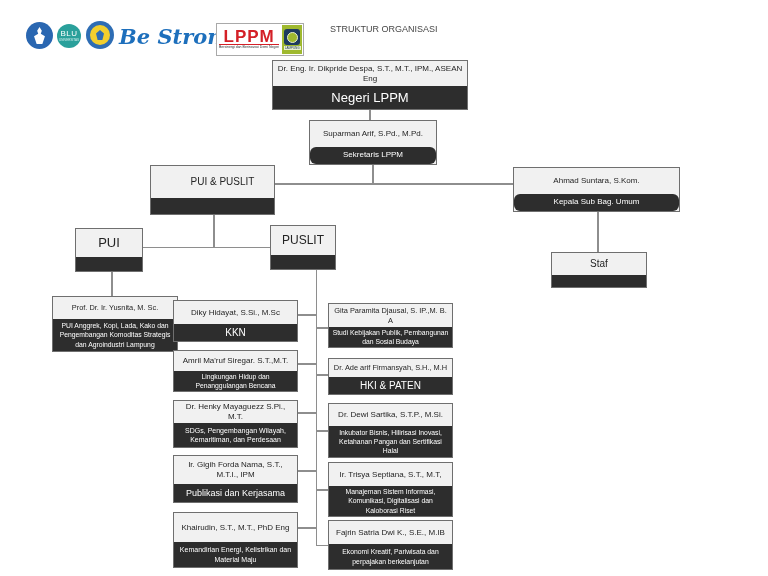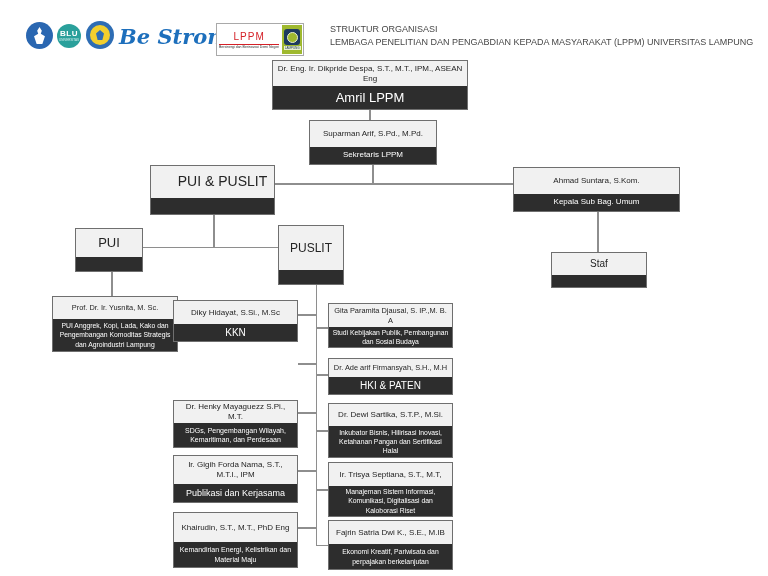--- a/index.html
+++ b/index.html
@@ -7,53 +7,53 @@
        font-family:"Liberation Sans", sans-serif;}
   .stage{position:absolute;left:0;top:0;width:768px;height:576px;}
 
   
   .hdr{position:absolute;left:0;top:0;width:768px;height:58px;}
   .logo{position:absolute;border-radius:50%;display:flex;align-items:center;justify-content:center;}
   .logo1{left:26px;top:22px;width:27px;height:27px;background:#2a67b1;}
   .logo1 .emb{width:13px;height:17px;background:#ffffff;
       clip-path:polygon(50% 0,68% 22%,60% 40%,92% 55%,72% 100%,28% 100%,8% 55%,40% 40%,32% 22%);}
   .logo2{left:57px;top:24px;width:24px;height:24px;background:#2aa09b;flex-direction:column;}
-  .logo2 .t{color:#fff;font-weight:bold;font-size:8px;line-height:8px;letter-spacing:.5px;}
+  .logo2 .t{color:#fff;font-weight:normal;font-size:8px;line-height:8px;letter-spacing:.5px;}
   .logo2 .s{color:#d8f3f1;font-size:3px;line-height:4px;}
   .logo3{left:86px;top:21px;width:28px;height:28px;background:#2e6db4;}
   .logo3 .inner{width:20px;height:20px;border-radius:50%;background:#f2cf2e;display:flex;align-items:center;justify-content:center;}
   .logo3 .pin{width:8px;height:10px;background:#2e6db4;clip-path:polygon(50% 0,100% 35%,80% 100%,20% 100%,0 35%);}
   .motto{position:absolute;left:119px;top:24px;font-family:"DejaVu Serif", serif;
       font-style:italic;font-weight:bold;font-size:21px;color:#1d6fbc;}
   .badge{position:absolute;left:216px;top:23px;width:86px;height:31px;background:#ffffff;
       border:1px solid #a9a9a9;display:flex;}
   .badge .lft{flex:1;display:flex;flex-direction:column;align-items:center;justify-content:center;padding:1px 2px;}
-  .badge .lppm{color:#d42027;font-weight:normal;font-size:10px;line-height:15px;letter-spacing:1px;}
+  .badge .lppm{color:#d42027;font-weight:bold;font-size:17px;line-height:15px;letter-spacing:1px;}
   .badge .tag{color:#333;font-size:3.5px;line-height:5px;white-space:nowrap;overflow:hidden;border-top:1px solid #d42027;}
   .badge .grn{width:26px;height:29px;margin:1px;background:#9fb92f;display:flex;flex-direction:column;align-items:center;justify-content:center;}
   .badge .grn .sq{width:16px;height:16px;background:#1d3a5f;border-radius:3px;display:flex;align-items:center;justify-content:center;}
   .badge .grn .cir{width:9px;height:9px;border-radius:50%;background:#9fb92f;border:1.5px solid #e8efcf;}
   .badge .grn .mini{font-size:3px;color:#1d3a5f;background:#e8efcf;line-height:4px;padding:0 1px;margin-top:1px;}
   .titles{position:absolute;left:330px;top:23px;color:#474747;}
   .titles .l1{font-size:9px;line-height:13px;}
   .titles .l2{font-size:9px;line-height:13px;}
 
   
   .node{position:absolute;box-sizing:border-box;border:1.5px solid #6f6f6f;background:#f1f1f1;
         display:flex;flex-direction:column;}
   .nm{flex:1;display:flex;align-items:center;justify-content:center;text-align:center;
       color:#242424;font-size:8px;line-height:1.25;padding:1px 4px;}
   .nm.xs{font-size:7.4px;}
-  .nm.lbl-xl{font-size:14px;margin-left:20px;}
+  .nm.lbl-xl{font-size:10px;margin-left:20px;}
   .nm.lbl-l{font-size:13px;}
   .nm.lbl-m{font-size:12px;}
   .nm.lbl-s{font-size:10px;}
   .rl{background:#2d2d2d;color:#ffffff;display:flex;align-items:center;justify-content:center;
       text-align:center;font-size:6.8px;line-height:1.35;padding:1px 3px;box-sizing:border-box;}
-  .rl.md{font-size:8px;}
+  .rl.md{font-size:8px;border-radius:6px;}
   .rl.t9{font-size:9px;text-align:center;}
   .rl.lg{font-size:10px;}
   .rl.xl{font-size:13px;}
 
   .ln{position:absolute;background:#8e8e8e;}
 </style>
 </head>
 <body>
 
 <div class="stage">
@@ -79,21 +79,20 @@
       </div>
       <div class="grn">
         <div class="sq">
             <div class="cir"></div>
           </div>
         <div class="mini">LAMPUNG</div>
       </div>
     </div>
     <div class="titles">
       <div class="l1">STRUKTUR ORGANISASI</div>
-      <div class="l2">LEMBAGA PENELITIAN DAN PENGABDIAN KEPADA MASYARAKAT (LPPM) UNIVERSITAS LAMPUNG</div>
     </div>
   </div>
 
   <div class="ln" style="left:369px;top:110px;width:1.5px;height:10px"></div>
   <div class="ln" style="left:372px;top:165px;width:1.5px;height:18px"></div>
   <div class="ln" style="left:275px;top:183px;width:238px;height:1.5px"></div>
   <div class="ln" style="left:213px;top:215px;width:1.5px;height:33px"></div>
   <div class="ln" style="left:143px;top:246.5px;width:140px;height:1.5px"></div>
   <div class="ln" style="left:597px;top:212px;width:1.5px;height:40px"></div>
   <div class="ln" style="left:111px;top:272px;width:1.5px;height:24px"></div>
@@ -104,21 +103,21 @@
   <div class="ln" style="left:298px;top:470px;width:18px;height:1.5px"></div>
   <div class="ln" style="left:298px;top:527px;width:18px;height:1.5px"></div>
   <div class="ln" style="left:316px;top:327px;width:12px;height:1.5px"></div>
   <div class="ln" style="left:316px;top:374px;width:12px;height:1.5px"></div>
   <div class="ln" style="left:316px;top:430px;width:12px;height:1.5px"></div>
   <div class="ln" style="left:316px;top:489px;width:12px;height:1.5px"></div>
   <div class="ln" style="left:316px;top:544.5px;width:12px;height:1.5px"></div>
 
   <div class="node" style="left:272px;top:60px;width:196px;height:50px">
     <div class="nm">Dr. Eng. Ir. Dikpride Despa, S.T., M.T., IPM., ASEAN Eng</div>
-    <div class="rl xl" style="height:23px">Amril LPPM</div>
+    <div class="rl xl" style="height:23px">Negeri LPPM</div>
   </div>
 
   <div class="node" style="left:309px;top:120px;width:128px;height:45px">
     <div class="nm">Suparman Arif, S.Pd., M.Pd.</div>
     <div class="rl md" style="height:17px">Sekretaris LPPM</div>
   </div>
 
   <div class="node" style="left:150px;top:165px;width:125px;height:50px">
     <div class="nm lbl-xl">PUI &amp; PUSLIT</div>
     <div class="rl" style="height:16px"></div>
@@ -132,33 +131,37 @@
   <div class="node" style="left:551px;top:252px;width:96px;height:36px">
     <div class="nm lbl-s">Staf</div>
     <div class="rl" style="height:12px"></div>
   </div>
 
   <div class="node" style="left:75px;top:228px;width:68px;height:44px">
     <div class="nm lbl-l">PUI</div>
     <div class="rl" style="height:14px"></div>
   </div>
 
-  <div class="node" style="left:278px;top:225px;width:66px;height:60px">
+  <div class="node" style="left:270px;top:225px;width:66px;height:45px">
     <div class="nm lbl-m">PUSLIT</div>
     <div class="rl" style="height:14px"></div>
   </div>
 
   <div class="node" style="left:52px;top:296px;width:126px;height:56px">
     <div class="nm xs">Prof. Dr. Ir. Yusnita, M. Sc.</div>
     <div class="rl" style="height:32px">PUI Anggrek, Kopi, Lada, Kako dan Pengembangan Komoditas Strategis dan Agroindustri Lampung</div>
   </div>
 
   <div class="node" style="left:173px;top:300px;width:125px;height:42px">
     <div class="nm">Diky Hidayat, S.Si., M.Sc</div>
     <div class="rl lg" style="height:17px">KKN</div>
+  </div>
+  <div class="node" style="left:173px;top:350px;width:125px;height:42px">
+    <div class="nm">Amril Ma'ruf Siregar. S.T.,M.T.</div>
+    <div class="rl" style="height:20px">Lingkungan Hidup dan Penanggulangan Bencana</div>
   </div>
   <div class="node" style="left:173px;top:400px;width:125px;height:48px">
     <div class="nm">Dr. Henky Mayaguezz S.Pi., M.T.</div>
     <div class="rl" style="height:25px;font-size:7px">SDGs, Pengembangan Wilayah, Kemaritiman, dan Perdesaan</div>
   </div>
   <div class="node" style="left:173px;top:455px;width:125px;height:48px">
     <div class="nm">Ir. Gigih Forda Nama, S.T., M.T.I., IPM</div>
     <div class="rl t9" style="height:18px">Publikasi dan Kerjasama</div>
   </div>
   <div class="node" style="left:173px;top:512px;width:125px;height:56px">

